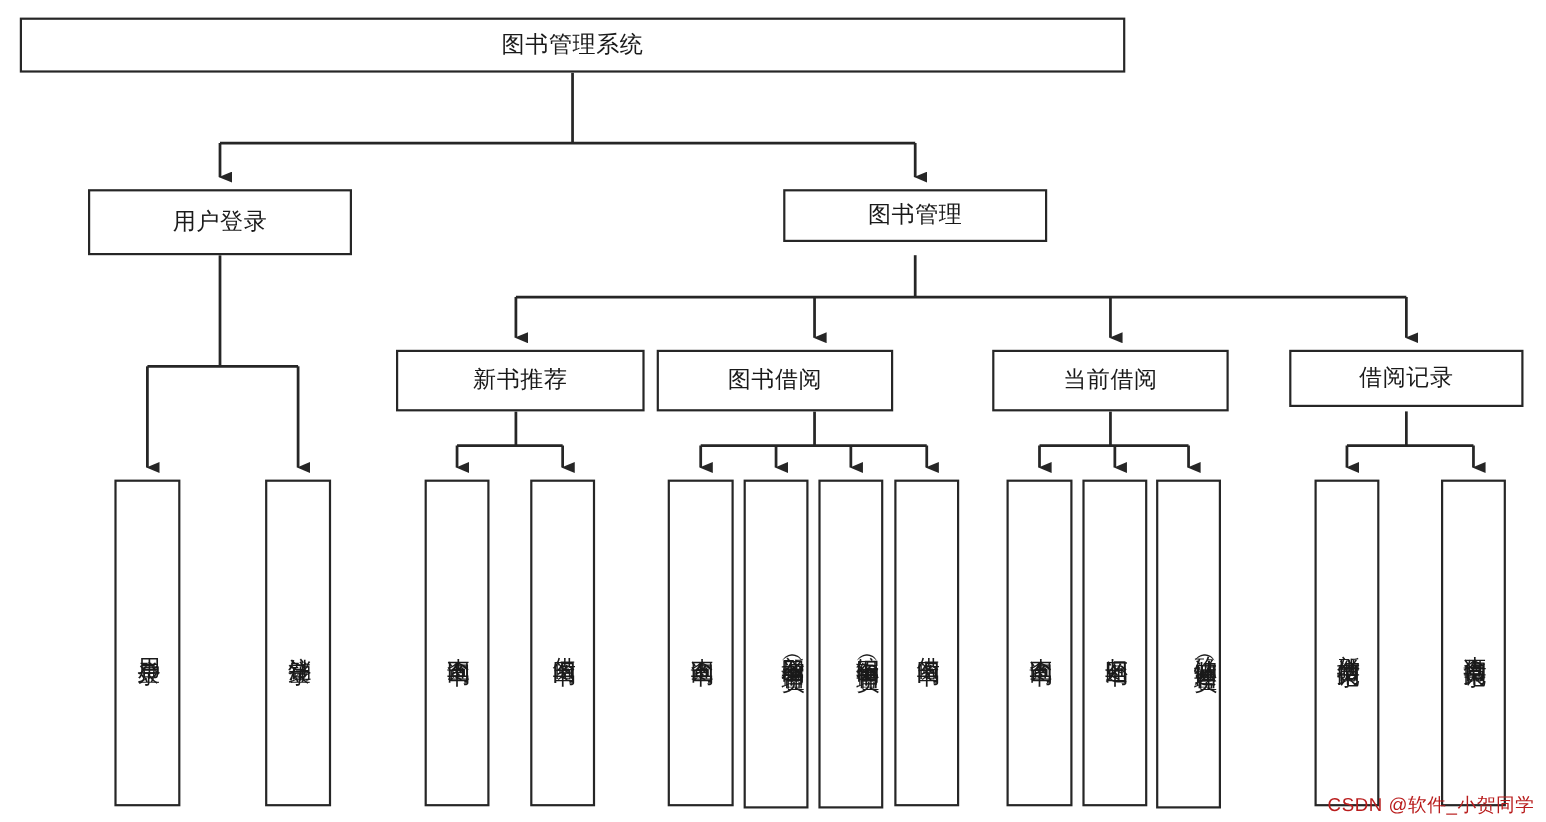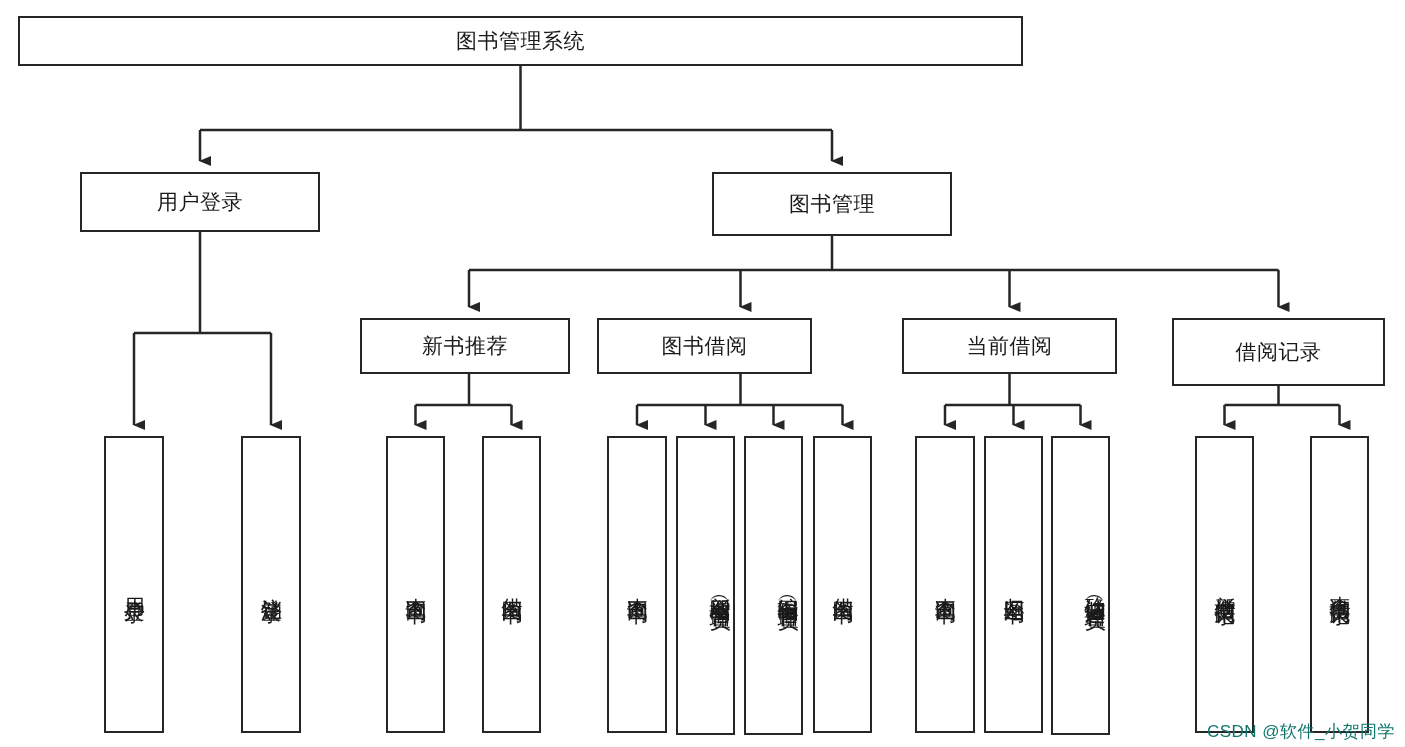--- a/index.html
+++ b/index.html
@@ -57,21 +57,21 @@
   }
   .node-label {
     display: block;
     white-space: pre-line;
   }
   #watermark {
     position: absolute;
     right: 10px;
     bottom: 4px;
     font-size: 17px;
-    color: #0f766e;
+    color: #b91c1c;
     letter-spacing: 0.5px;
     white-space: nowrap;
     margin-left: 12px;
   }
 </style>
 </head>
 <body>
 
 <div id="canvas">
   <svg id="wires" viewBox="0 0 1405 747" width="1405" height="747" xmlns="http://www.w3.org/2000/svg">
@@ -117,33 +117,33 @@
       </g>
   </svg>
 
   <div id="nodes-layer">
       <div class="node horiz" style="left: 18px; top: 16px; width: 1005px; height: 50px;">
         <span class="node-label">图书管理系统</span>
       </div>
       <div class="node horiz" style="left: 80px; top: 172px; width: 240px; height: 60px;">
         <span class="node-label">用户登录</span>
       </div>
-      <div class="node horiz" style="left: 712px; top: 172px; width: 240px; height: 64px;">
+      <div class="node horiz" style="left: 712px; top: 172px; width: 240px; height: 48px;">
         <span class="node-label">图书管理</span>
       </div>
-      <div class="node horiz" style="left: 360px; top: 318px; width: 210px; height: 56px;">
+      <div class="node horiz" style="left: 360px; top: 318px; width: 226px; height: 56px;">
         <span class="node-label">新书推荐</span>
       </div>
       <div class="node horiz" style="left: 597px; top: 318px; width: 215px; height: 56px;">
         <span class="node-label">图书借阅</span>
       </div>
       <div class="node horiz" style="left: 902px; top: 318px; width: 215px; height: 56px; text-align: right;">
         <span class="node-label">当前借阅</span>
       </div>
-      <div class="node horiz" style="left: 1172px; top: 318px; width: 213px; height: 68px;">
+      <div class="node horiz" style="left: 1172px; top: 318px; width: 213px; height: 52px;">
         <span class="node-label">借阅记录</span>
       </div>
       <div class="node vert shortlabel" style="left: 104px; top: 436px; width: 60px; height: 297px;">
         <span class="node-label">用户登录</span>
       </div>
       <div class="node vert shortlabel" style="left: 241px; top: 436px; width: 60px; height: 297px;">
         <span class="node-label">注销登录</span>
       </div>
       <div class="node vert shortlabel" style="left: 386px; top: 436px; width: 59px; height: 297px;">
         <span class="node-label">查询图书</span>

